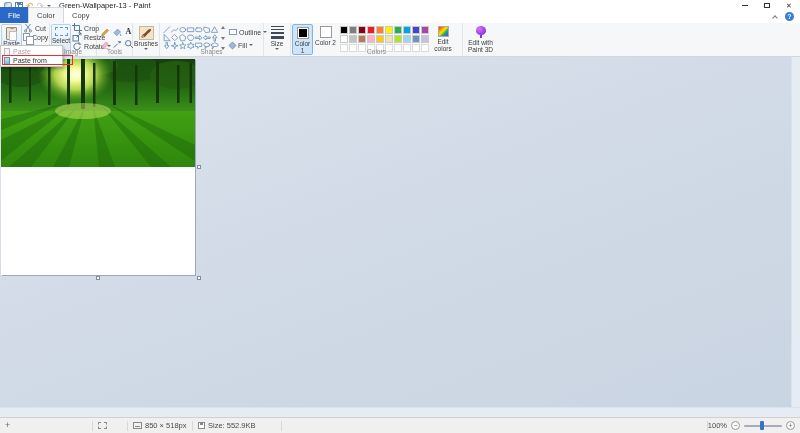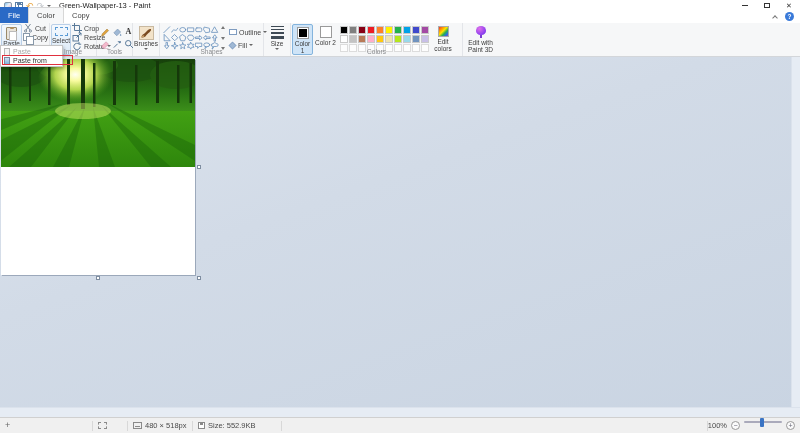--- a/index.html
+++ b/index.html
@@ -133,21 +133,21 @@
   .statusbar{ height:16px; background:#f0f0f0; border-top:1px solid #d0d0d0; display:flex; align-items:center;
       font-size:7.5px; color:#4a4a4a;}
   .ssep{ width:1px; height:10px; background:#d8d8d8; flex:none;}
   .ssec{ display:flex; align-items:center; gap:3px; flex:none; padding-left:5px;}
   .pos-glyph{ font-size:9px; color:#6a6a6a; line-height:9px;}
   .sel-status-icon{ width:9px; height:7px; border:1px dashed #8a8a8a;}
   .dims-status-icon{ width:9px; height:7px; border:1px solid #8a8a8a; position:relative;}
   .dims-status-icon::before{ content:""; position:absolute; left:1px; top:2.5px; width:5px; height:1px; background:#8a8a8a;}
   .filesize-icon{ width:7px; height:7px; border:1px solid #8a8a8a; position:relative; background:#fff;}
   .filesize-icon::before{ content:""; position:absolute; left:1px; top:0; width:3px; height:2px; background:#8a8a8a;}
-  .zoomsec{ display:flex; align-items:flex-start; gap:4px; padding-right:5px;}
+  .zoomsec{ display:flex; align-items:center; gap:4px; padding-right:5px;}
   .zcirc{ width:9px; height:9px; border-radius:50%; border:1px solid #999; color:#667; font-size:7px;
           display:flex; align-items:center; justify-content:center; line-height:7px; background:#fafafa;}
   .ztrack{ width:38px; height:2px; background:#aab; position:relative; border-radius:1px;}
   .zthumb{ position:absolute; left:16px; top:-3.5px; width:4px; height:9px; background:#3a74c4; border-radius:1px;}
 </style>
 </head>
 <body>
 
 <div class="app">
 
@@ -565,21 +565,21 @@
     <div class="ssec" style="width:92px;">
       <span class="pos-glyph">+</span>
     </div>
     <span class="ssep"></span>
     <div class="ssec" style="width:34px;">
       <span class="sel-status-icon"></span>
     </div>
     <span class="ssep"></span>
     <div class="ssec" style="width:64px;">
       <span class="dims-status-icon"></span>
-      <span>480 × 518px</span>
+      <span>850 × 518px</span>
     </div>
     <span class="ssep"></span>
     <div class="ssec" style="width:88px;">
       <span class="filesize-icon"></span>
       <span>Size: 552.9KB</span>
     </div>
     <span class="ssep"></span>
     <div style="flex:1;"></div>
     <span class="ssep"></span>
     <div class="zoomsec">

